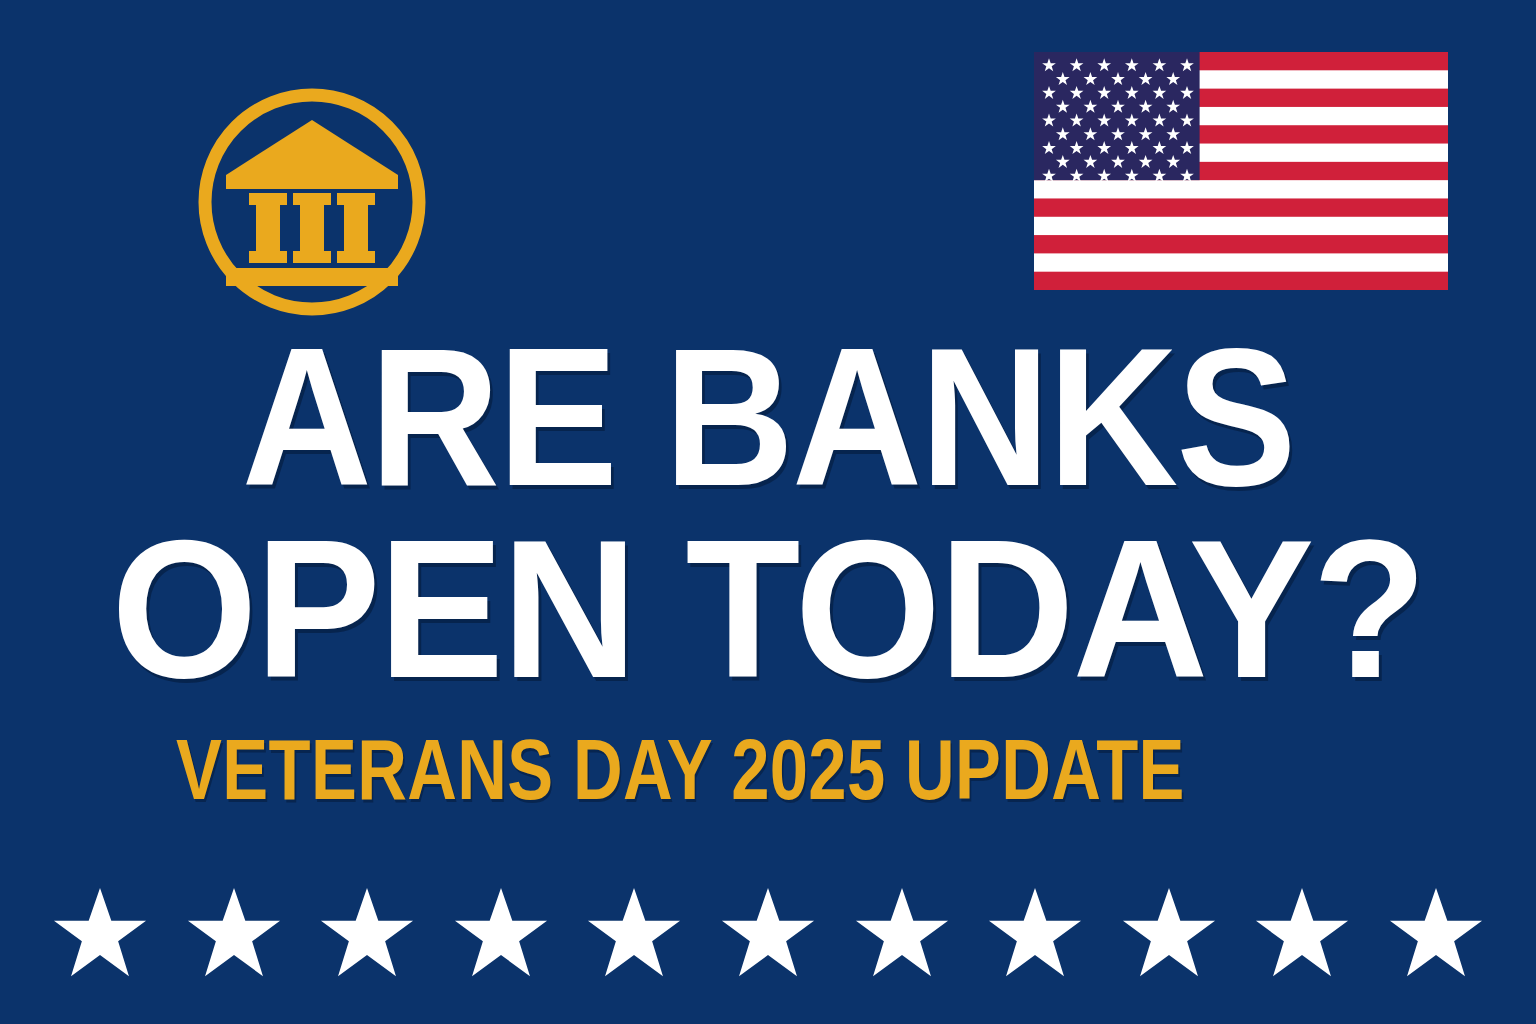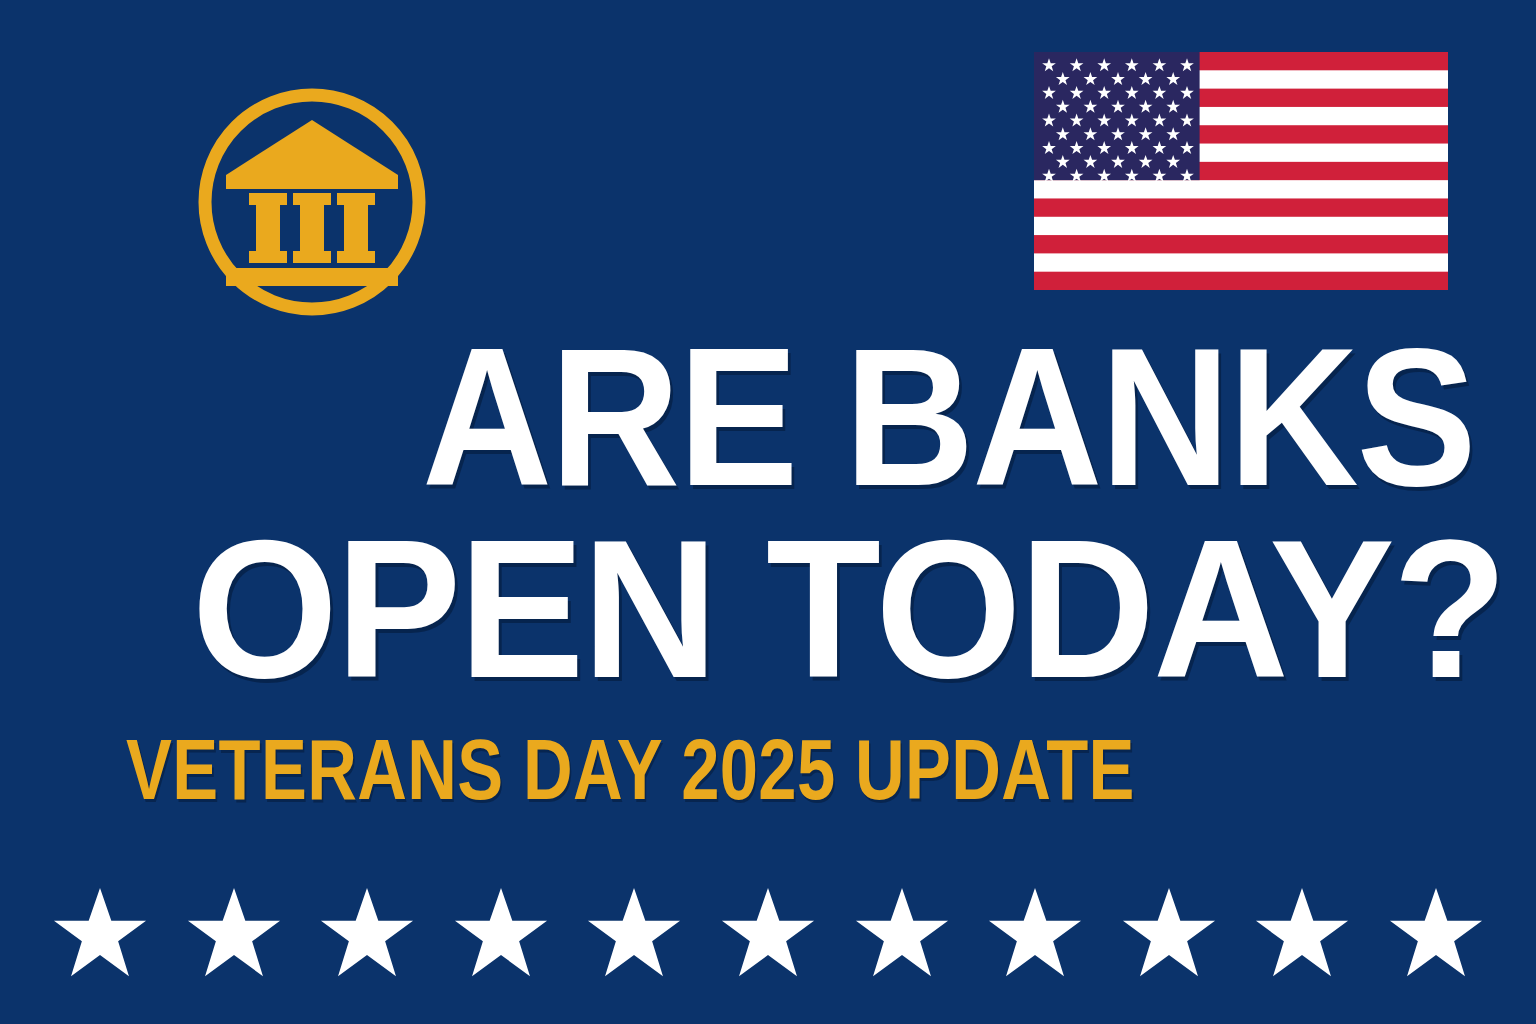--- a/index.html
+++ b/index.html
@@ -36,21 +36,21 @@
     height: 238px;
   }
   #us-flag svg { display: block; width: 414px; height: 238px; }
 
   
   #headline-block {
     position: absolute;
     left: 0;
     top: 324px;
     width: 1536px;
-    text-align: right;
+    text-align: center;
   }
   .headline-line {
     display: block;
     color: #ffffff;
     font-family: "Liberation Sans Narrow", "Liberation Sans", sans-serif;
     font-weight: 700;
     font-stretch: condensed;
     letter-spacing: -0.012em;
     text-shadow: 3px 4px 0 rgba(4, 24, 54, 0.55);
     white-space: nowrap;
@@ -65,20 +65,21 @@
     line-height: 1.0;
     transform: scaleX(0.96);
   }
 
   
   #subtitle {
     position: absolute;
     left: 0;
     top: 726px;
     width: 1360px;
+    text-align: center;
   }
   #subtitle-text {
     display: inline-block;
     color: #eaa91e;
     font-family: "Liberation Sans Narrow", "Liberation Sans", sans-serif;
     font-weight: 700;
     font-size: 86px;
     line-height: 1.0;
     letter-spacing: 0.005em;
     transform: scaleX(0.80);

